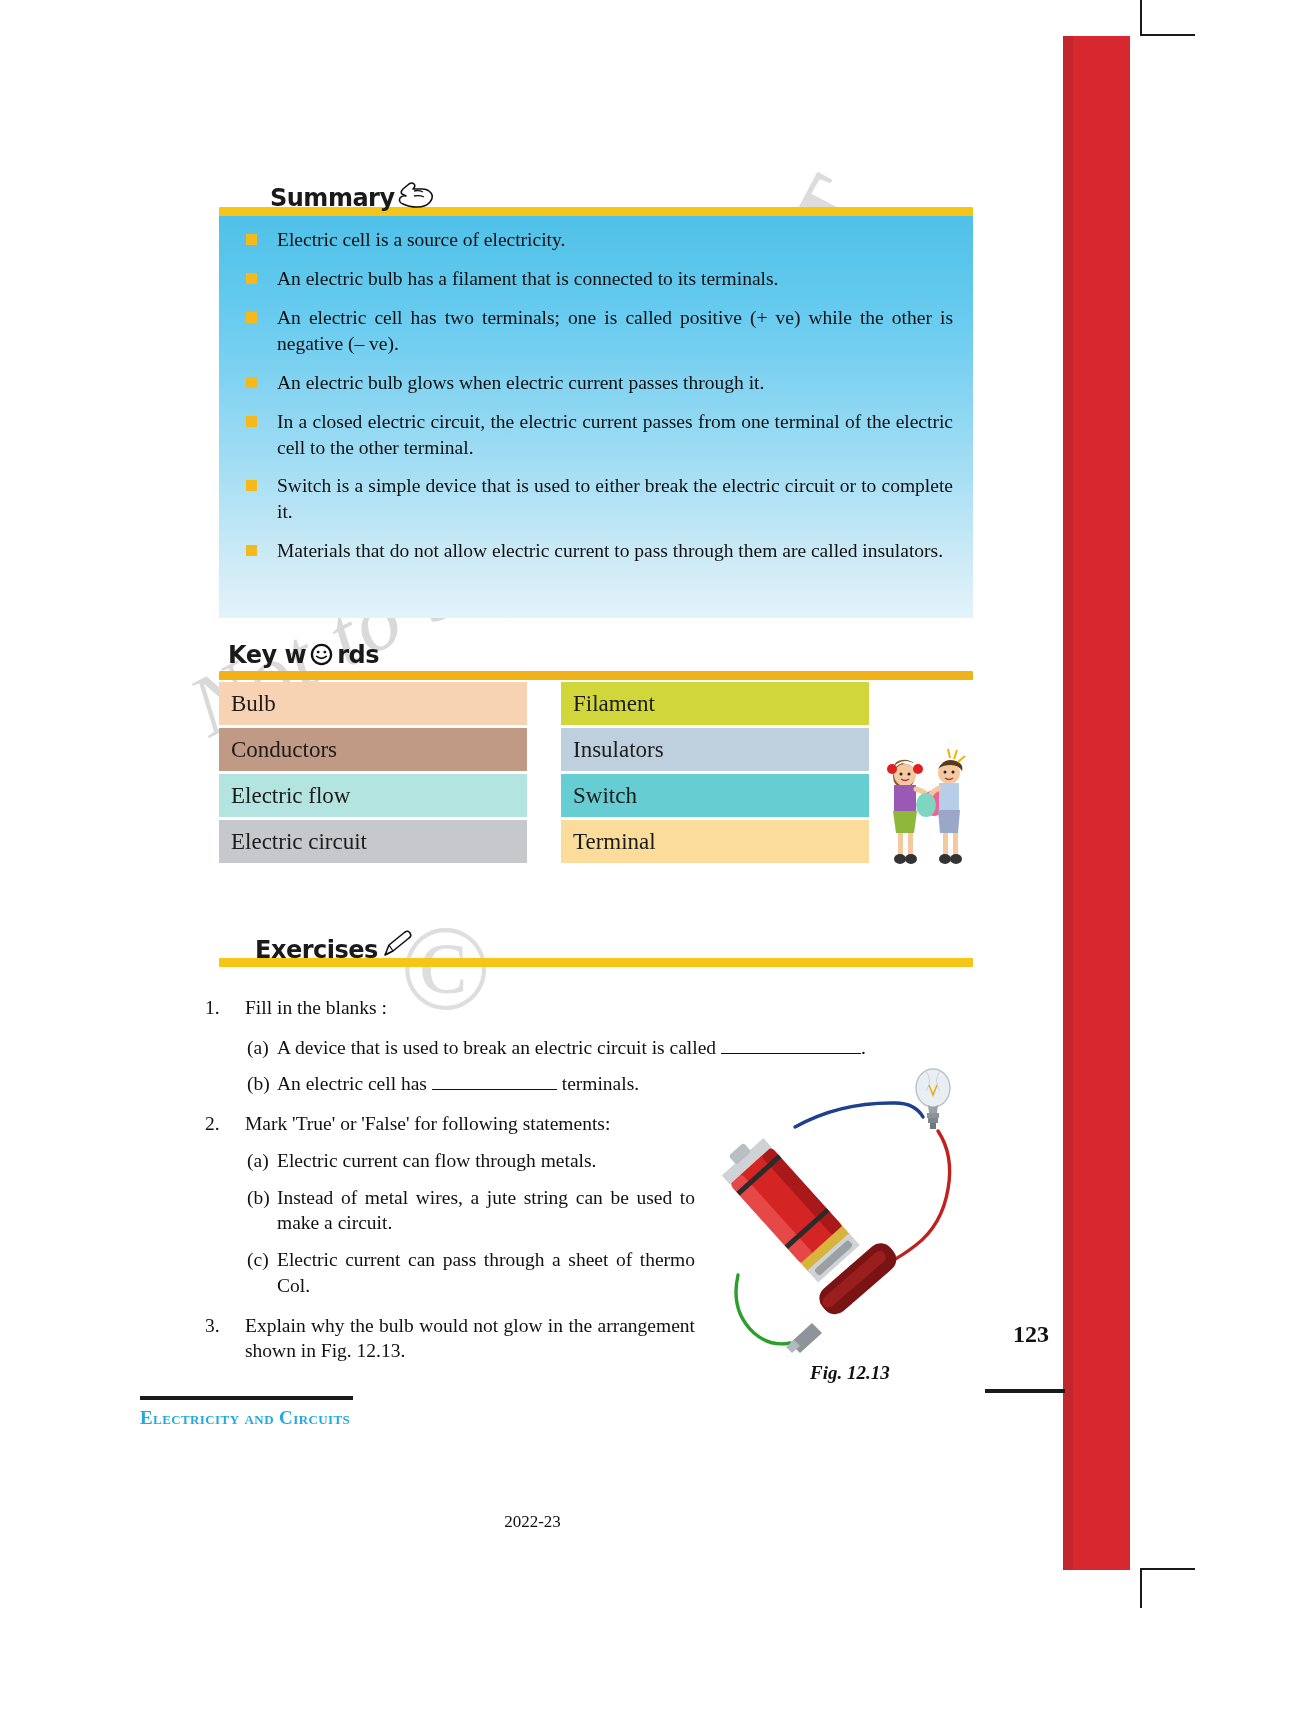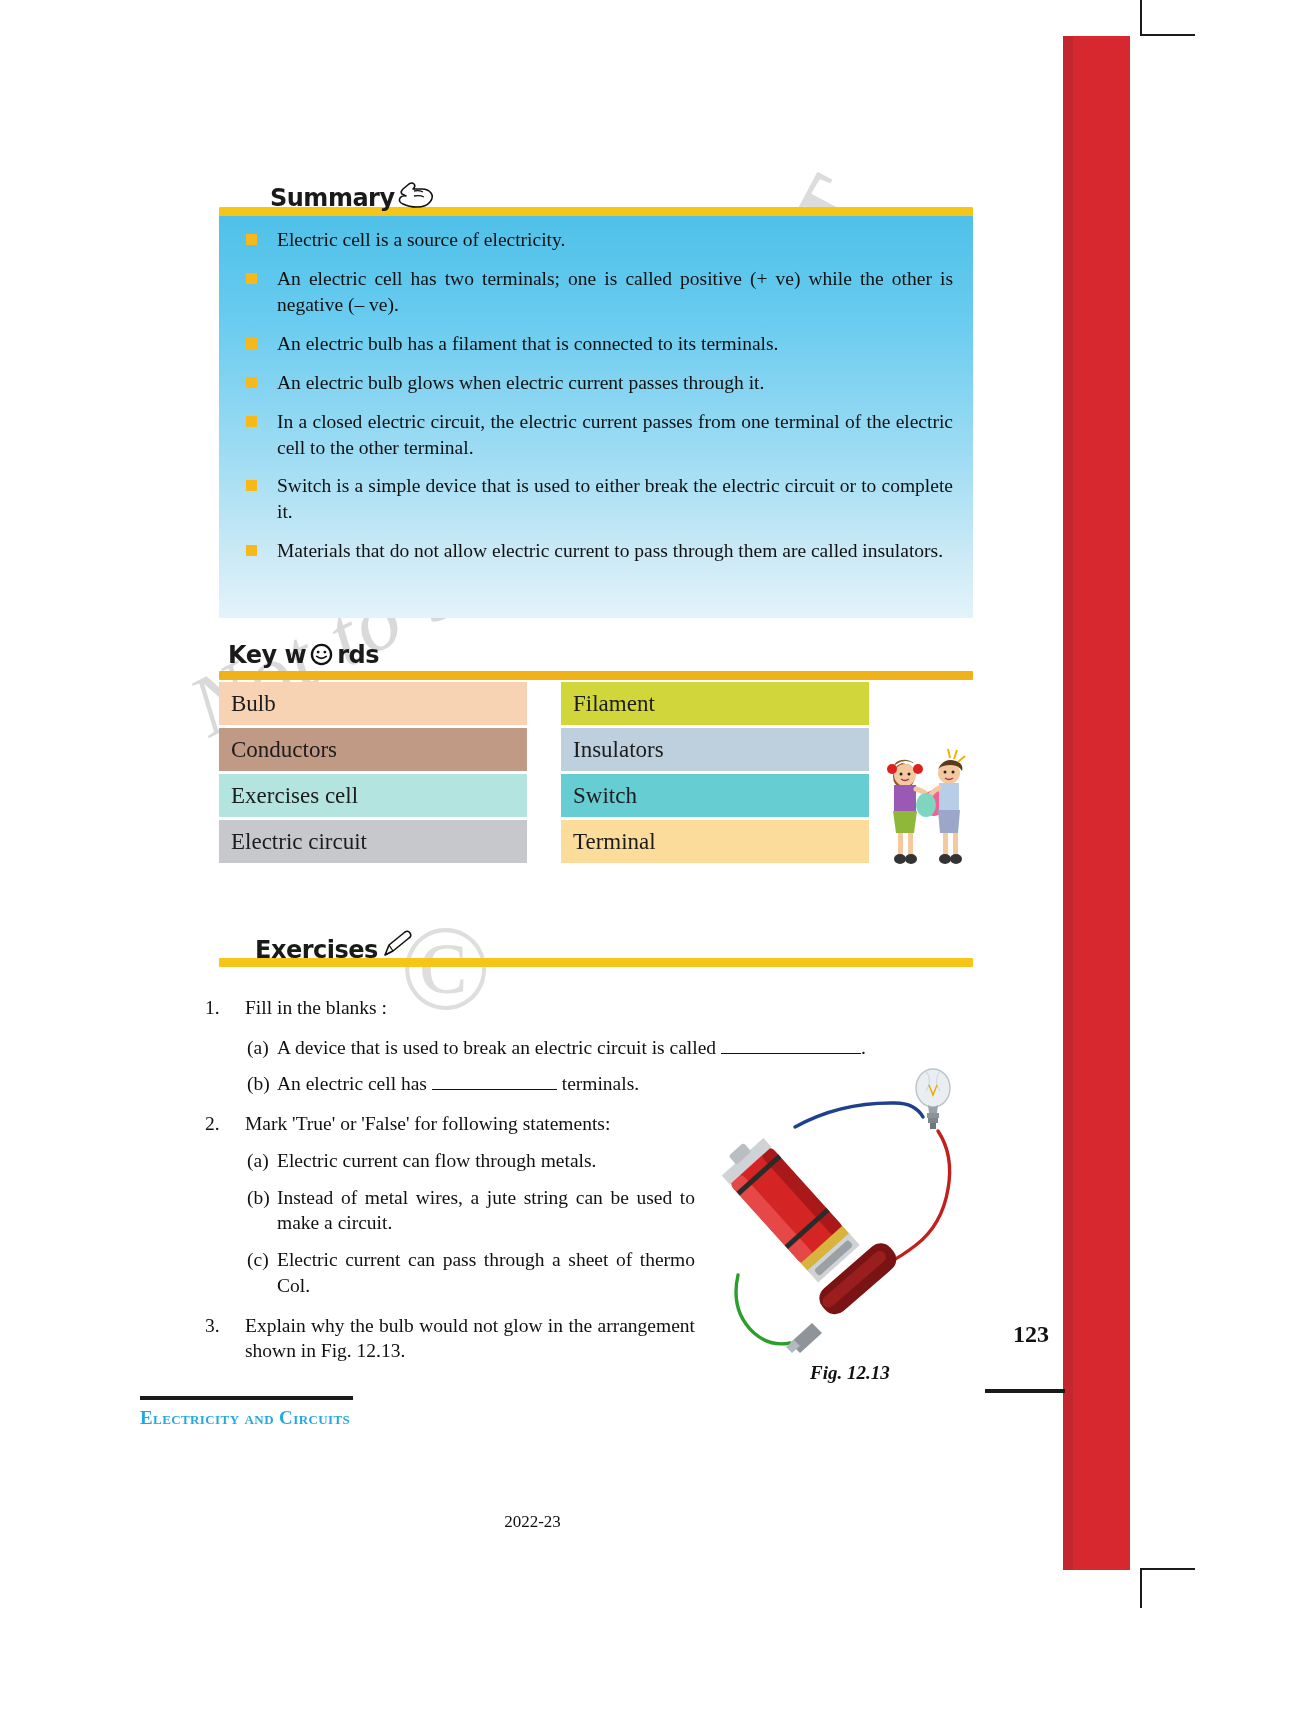--- a/index.html
+++ b/index.html
@@ -121,22 +121,22 @@
       <path d="M17 13 q5 -1 9 1" fill="none" stroke="#111" stroke-width="1.3"></path>
       <path d="M17 18 q6 -1 10 1" fill="none" stroke="#111" stroke-width="1.3"></path>
     </svg>
   </span>
 </div>
 <div class="rule" style="position:absolute;left:219px;top:207px;width:754px;z-index:9;"></div>
 
 <div class="summary-box">
   <ul class="summary-list">
     <li><span class="sq"></span><span>Electric cell is a source of electricity.</span></li>
+    <li><span class="sq"></span><span>An electric bulb has a filament that is connected to its  terminals.</span></li>
     <li><span class="sq"></span><span>An electric cell has two terminals; one is called positive (+ ve) while the other is negative (– ve).</span></li>
-    <li><span class="sq"></span><span>An electric bulb has a filament that is connected to its  terminals.</span></li>
     <li><span class="sq"></span><span>An electric bulb glows when electric current passes through it.</span></li>
     <li><span class="sq"></span><span>In a closed electric circuit, the electric current passes from one terminal of the electric cell to the other terminal.</span></li>
     <li><span class="sq"></span><span>Switch is a simple device that is used to either break the electric circuit or to complete it.</span></li>
     <li><span class="sq"></span></li>
     <li><span class="sq"></span><span>Materials that do not allow electric current to pass through them are called insulators.</span></li>
   </ul>
 </div>
 
 <div class="sec-head-wrap" style="left:228px;top:641px;">
   <span class="sec-title">Key w</span>
@@ -155,21 +155,21 @@
 <div class="kw-grid">
   <div class="kw-row">
     <div class="kw-cell" style="background:#f7d3b3;">Bulb</div>
     <div class="kw-cell" style="background:#d1d73b;">Filament</div>
   </div>
   <div class="kw-row">
     <div class="kw-cell" style="background:#c19a85;">Conductors</div>
     <div class="kw-cell" style="background:#bed0dd;">Insulators</div>
   </div>
   <div class="kw-row">
-    <div class="kw-cell" style="background:#b3e4e0;">Exercises cell</div>
+    <div class="kw-cell" style="background:#b3e4e0;">Electric flow</div>
     <div class="kw-cell" style="background:#66cdd3;">Switch</div>
   </div>
   <div class="kw-row">
     <div class="kw-cell" style="background:#c6c8cb;">Electric circuit</div>
     <div class="kw-cell" style="background:#fbdc9b;">Terminal</div>
   </div>
 </div>
 
 <div class="kids">
   <svg width="110" height="140" viewBox="0 0 110 140">

